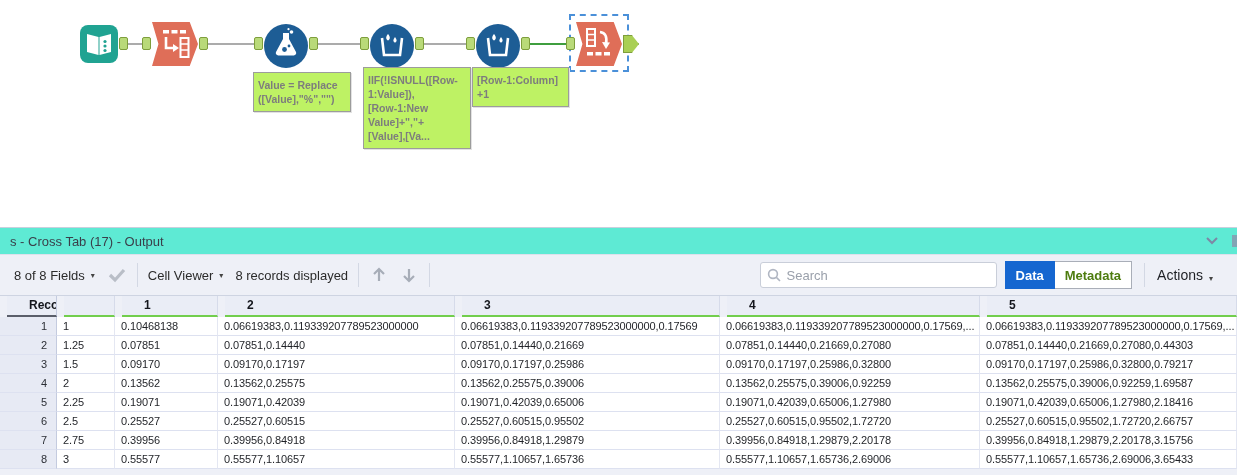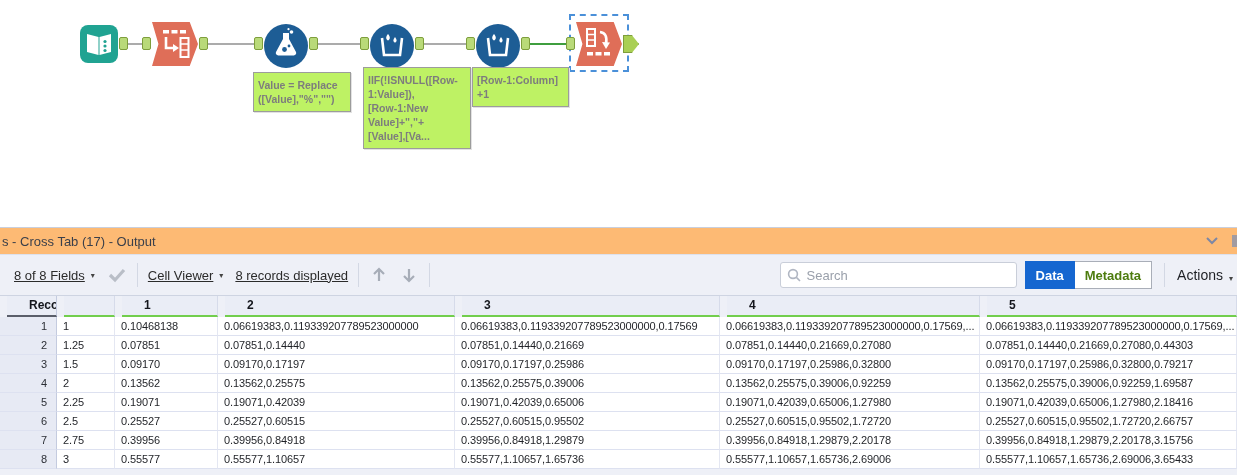--- a/index.html
+++ b/index.html
@@ -22,45 +22,45 @@
     clip-path:polygon(0 0,82% 0,100% 50%,82% 100%,0 100%,14% 50%); }
   .selection { position:absolute; left:569px; top:14px; width:60px; height:58px;
     border:2px dashed #4a90d9; }
   .ann { position:absolute; background:#bef264; border:1px solid #9c9c9c;
     box-shadow:1px 1px 0 #e2e2e2; color:#7d7d7d; font-weight:bold;
     font-size:10.5px; line-height:14px; padding:5px 4px; white-space:pre-line; }
 
   
   .panel { width:1237px; height:248px; background:#eef0f7; border-top:1px solid #c9cfdd; }
   .panel-titlebar { height:27px; display:flex; align-items:center;
-    background:#fdba74; border-bottom:1px solid #dde1ec; position:relative; }
+    background:#5eead4; border-bottom:1px solid #dde1ec; position:relative;padding-left:8px; }
   .panel-title { font-size:13px; color:#3a3f4a; padding-left:2px; }
   .collapse-chevron { position:absolute; right:18px; top:8px; }
   .partial-icon { position:absolute; right:0; top:7px; width:5px; height:12px;
     background:#8a93ad; opacity:.8; }
 
   .toolbar { height:41px; display:flex; align-items:center; background:#eef0f7;
     border-bottom:1px solid #ced4e2; font-size:13px; color:#2b2b2b; }
   .tb-sep { width:1px; height:24px; background:#d3d8e4; margin:0 10px; }
-  .tb-text { white-space:nowrap;text-decoration:underline; }
+  .tb-text { white-space:nowrap; }
   .caret { font-size:8px; color:#444; margin-left:6px; }
   .tb-icon { display:inline-flex; align-items:center; }
   .search-wrap { margin-left:auto; width:237px; height:26px; background:#fff;
     border:1px solid #c9ced9; border-radius:3px; display:flex; align-items:center;
     padding:12px 6px; }
   .search-wrap input { border:none; outline:none; flex:1; font-size:13px;
     font-family:"Liberation Sans",sans-serif; color:#333; margin-left:6px; background:transparent; }
   .search-wrap input::placeholder { color:#9aa0ab; }
   .seg { display:flex; margin-left:8px; height:28px; }
   .seg .btn { display:flex; align-items:center; justify-content:center;
     font-size:13px; font-weight:bold; padding:0 10px; cursor:default; }
   .btn-data { background:#1566d0; color:#fff; border:1px solid #1566d0; }
   .btn-meta { background:#fff; color:#4d7c0f; border:1px solid #a9aeb8; border-left:none; }
   .actions { display:flex; align-items:flex-end; font-size:14px; color:#1d1f24;
-    margin-right:4px; white-space:nowrap; }
+    margin-right:24px; white-space:nowrap; }
 
   
   .grid { width:1237px; background:#eef0f7; }
   .tr, .thead { display:grid;
     grid-template-columns:57px 58px 103px 237px 265px 260px 257px; }
   .th { height:21px; background:#eaedf6; font-size:12px; font-weight:bold;
     color:#14161c; line-height:19px; padding-left:22px;
     border-bottom:2px solid #72ce4d; border-right:1px solid #d6dbea;
     white-space:nowrap; overflow:hidden;margin-left:7px; }
   .th.record { border-bottom:2px solid #5a5e6a; border-right:1px solid #c4cbdf; }

